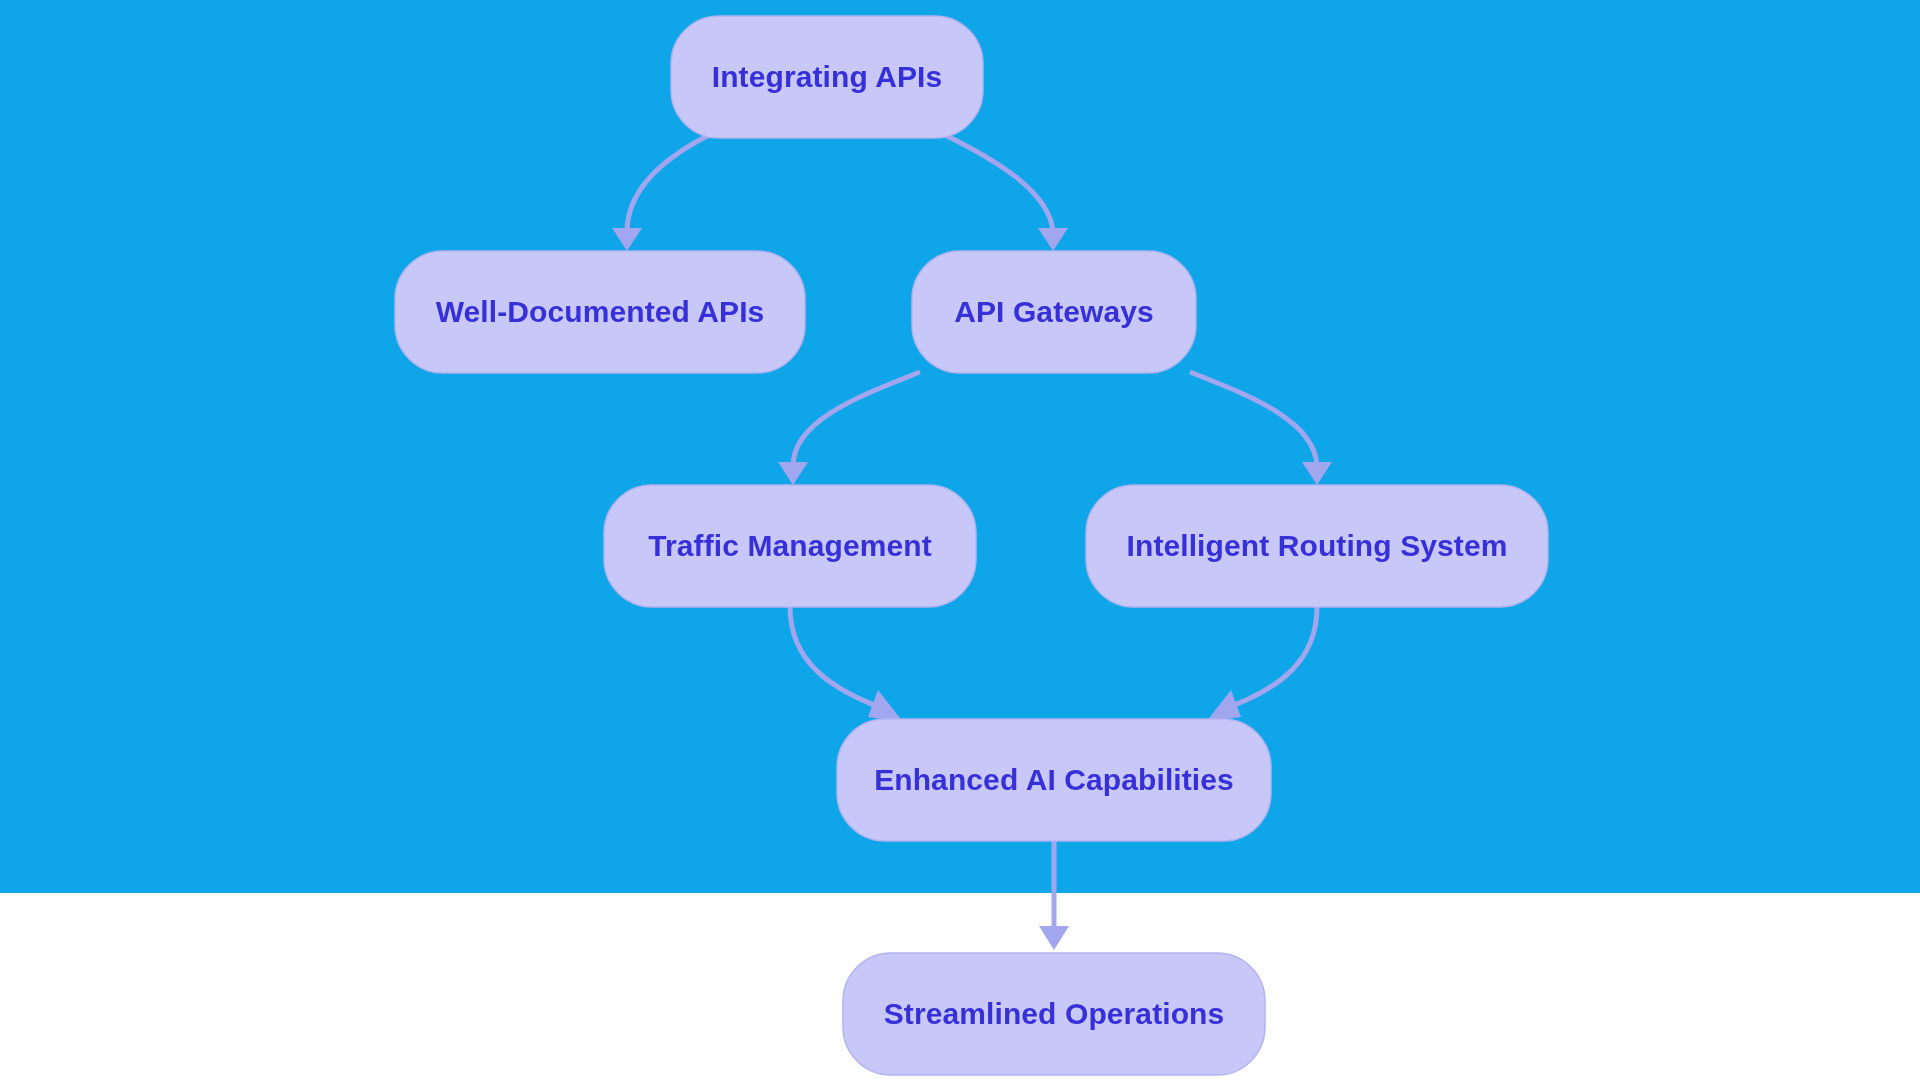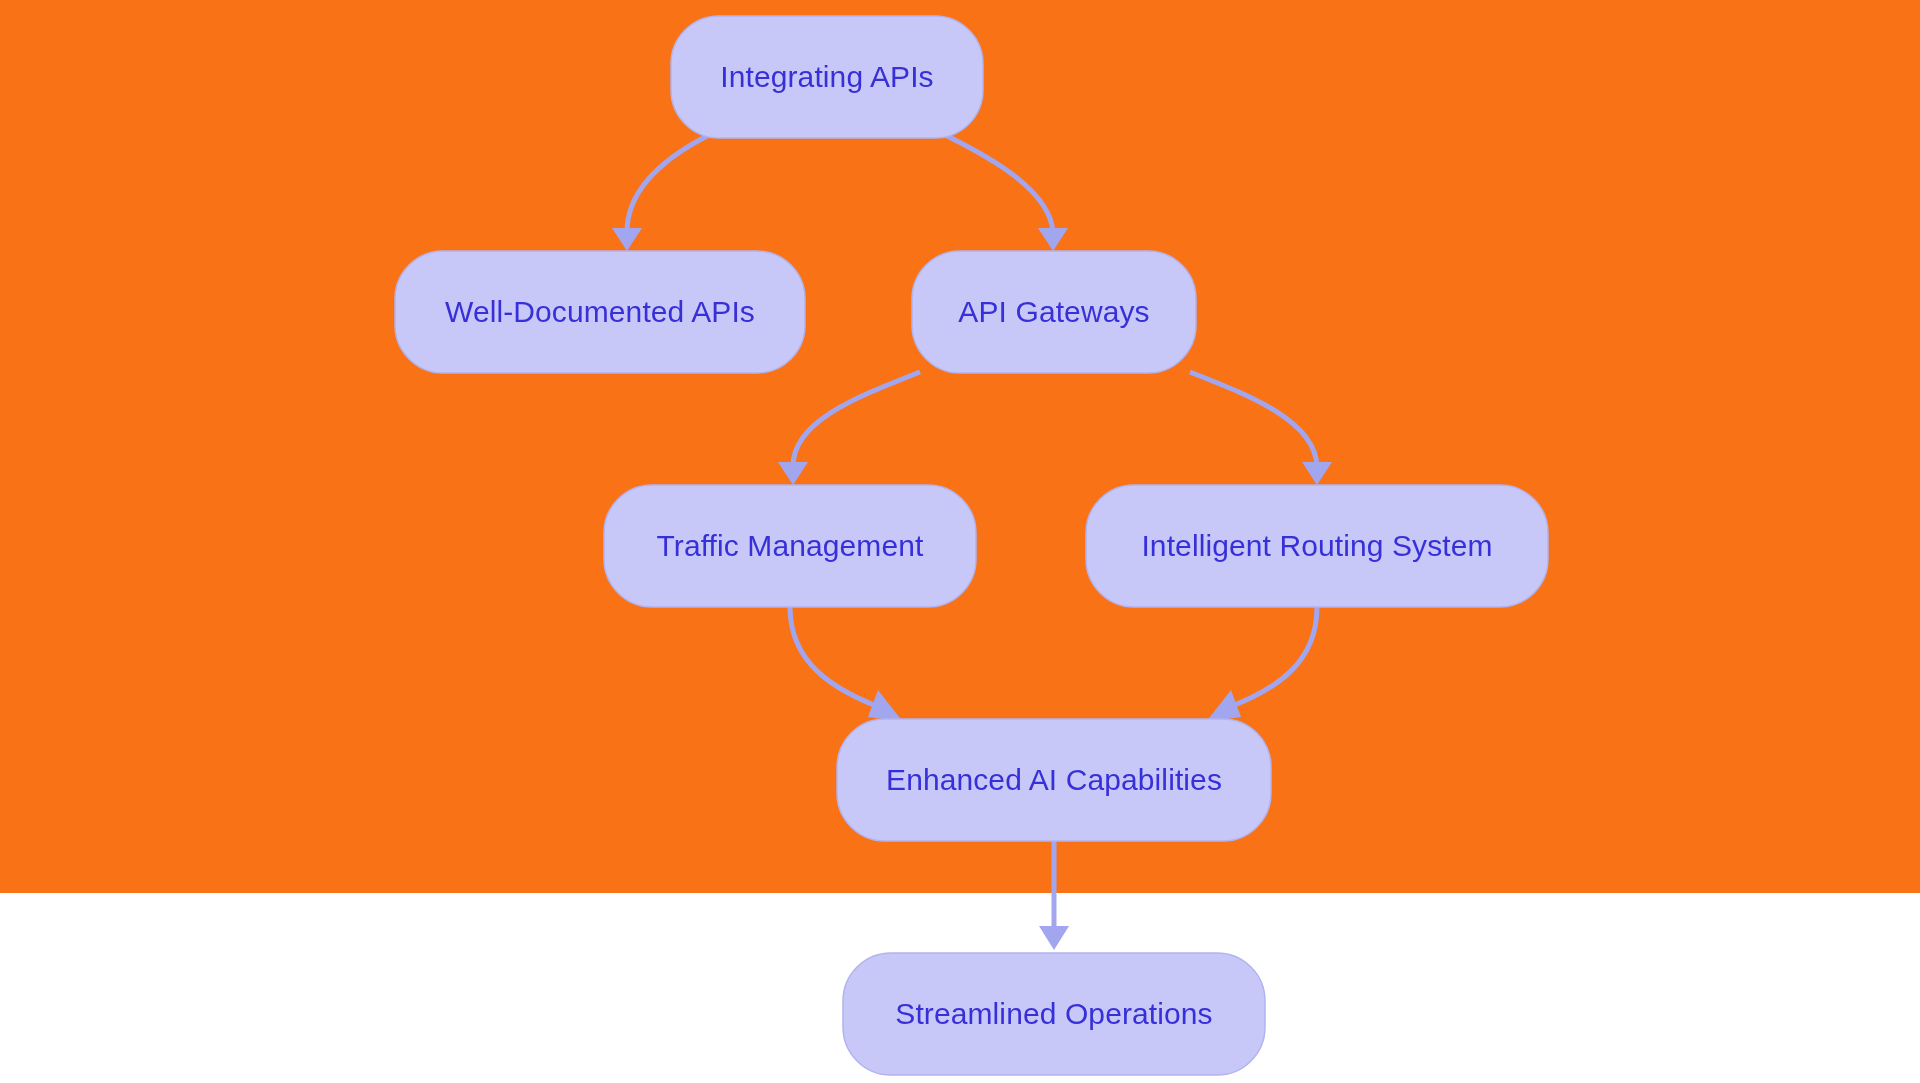--- a/index.html
+++ b/index.html
@@ -10,21 +10,22 @@
   body {
     width: 1920px;
     height: 1083px;
     font-family: "Liberation Sans", sans-serif;
     overflow: hidden;
   }
   #flowchart-root {
     position: relative;
     width: 1920px;
     height: 893px;
-    background: #f97316;
+    background: #0ea5e9;
+    font-weight: bold;
   }
   #flow-svg {
     display: block;
     width: 1920px;
     height: 1083px;
   }
   .node-shape {
     fill: #c7c8f8;
     stroke: #b2b3ef;
     stroke-width: 1.5;

